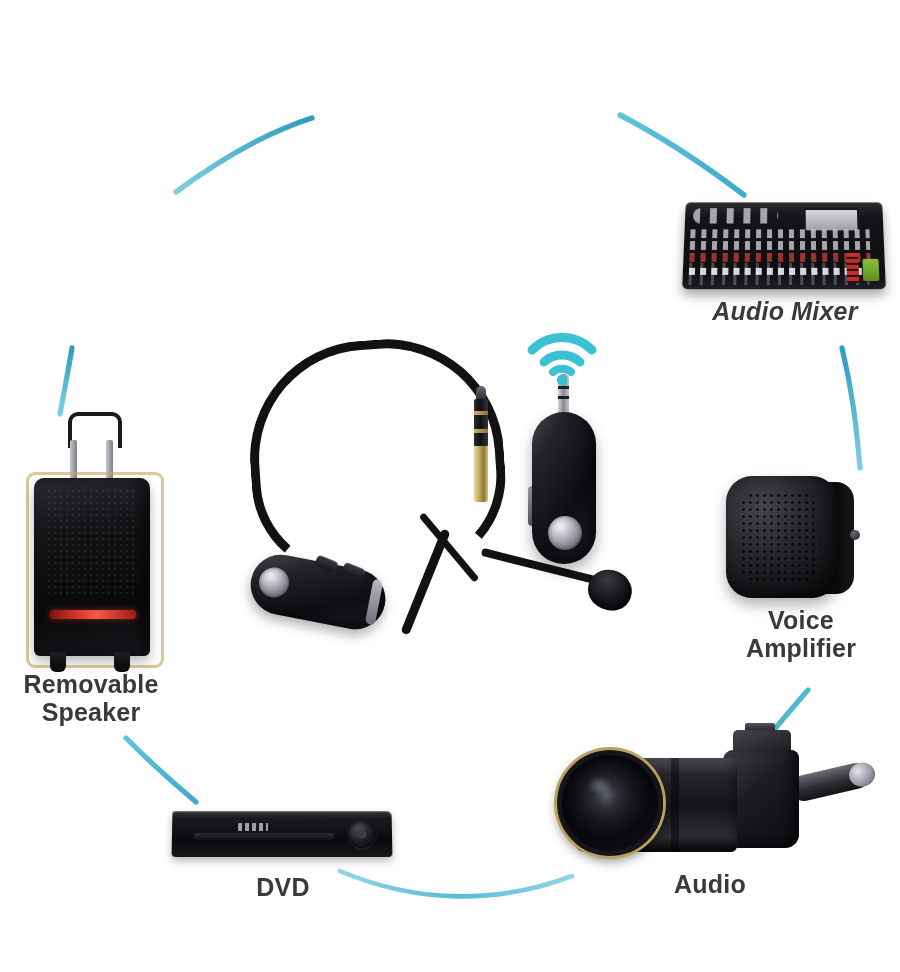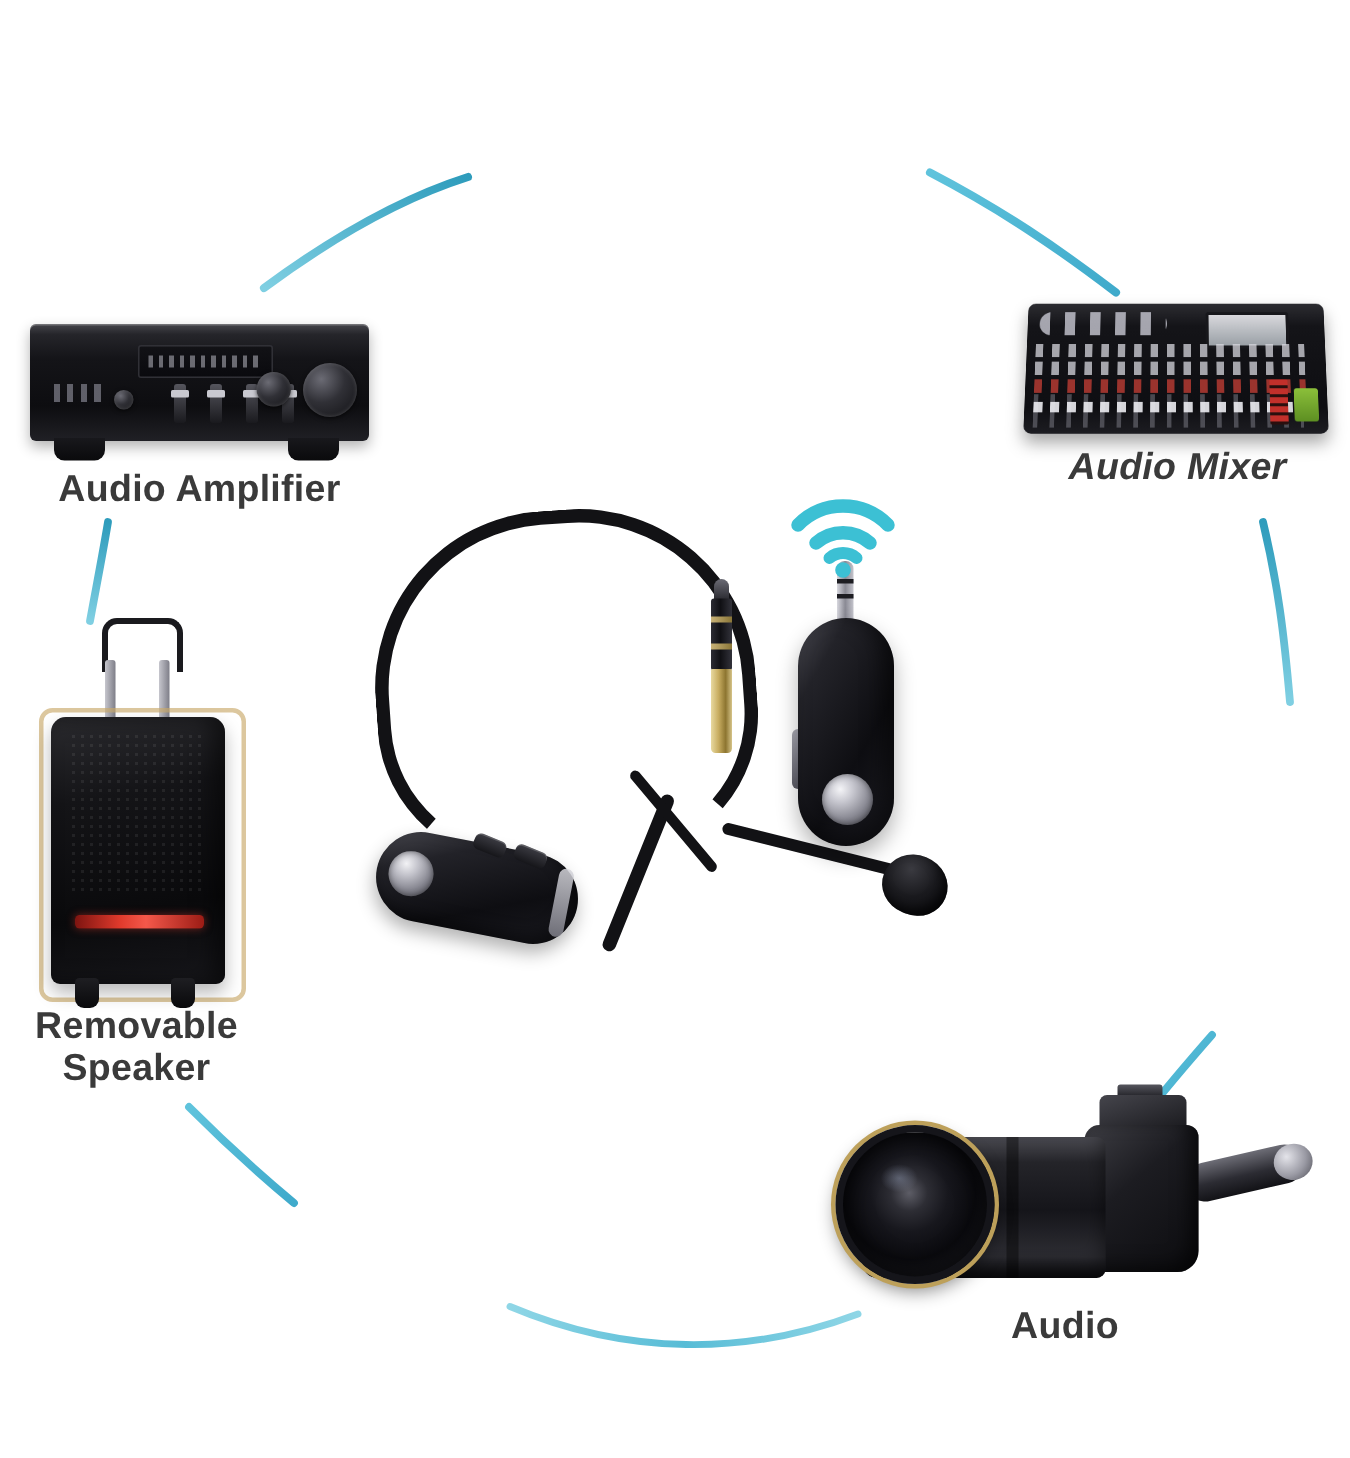--- a/index.html
+++ b/index.html
@@ -509,68 +509,70 @@
     <path d="M808,690 C794,706 780,722 766,740" fill="none" stroke="url(#gB)" stroke-width="5.2" stroke-linecap="round"></path>
 
     <path d="M340,871 C418,904 498,904 572,876" fill="none" stroke="url(#gD)" stroke-width="4.6" stroke-linecap="round"></path>
 
     <path d="M126,738 C148,760 172,782 196,802" fill="none" stroke="url(#gB)" stroke-width="5.2" stroke-linecap="round"></path>
 
     <path d="M72,348 C68,372 64,392 60,414" fill="none" stroke="url(#gC)" stroke-width="5.2" stroke-linecap="round"></path>
   </svg>
 
 
-  <div class="node amp-wrap">
-    <div>
-      <div class="amp-body">
-        <div class="amp-display"></div>
-        <div class="amp-btnrow"></div>
-        <div class="amp-knob sm"></div>
-        <div class="amp-slider" style="left:96px"></div>
-        <div class="amp-slider" style="left:120px"></div>
-        <div class="amp-slider" style="left:144px"></div>
-        <div class="amp-slider" style="left:168px"></div>
-        <div class="amp-knob mid"></div>
-        <div class="amp-knob big"></div>
-      </div>
-      <div class="amp-foot" style="left:22px"></div>
-      <div class="amp-foot" style="left:178px"></div>
-    </div>
-    <div class="node-label amp-label">Audio Amplifier</div>
-  </div>
 
   <div class="node mix-wrap">
     <div>
       <div class="mix-body">
         <div class="mix-knobs"></div>
         <div class="mix-screen"></div>
         <div class="mix-btnbank mix-b1"></div>
         <div class="mix-btnbank mix-b2"></div>
         <div class="mix-btnbank mix-b3"></div>
         <div class="mix-faders"></div>
         <div class="mix-redrow"></div>
         <div class="mix-green"></div>
       </div>
     </div>
     <div class="node-label mix-label">Audio Mixer</div>
   </div>
 
+  <div class="node va-wrap">
+    <div>
+      <div class="va-back"></div>
+      <div class="va-body">
+        <div class="va-grille"></div>
+      </div>
+      <div class="va-knob"></div>
+    </div>
+    <div class="node-label va-label">Voice Amplifier</div>
+  </div>
 
   <div class="node cam-wrap">
     <div>
       <div class="cam-arm"></div>
       <div class="cam-hotshoe"></div>
       <div class="cam-prism"></div>
       <div class="cam-body"></div>
       <div class="cam-lens"></div>
       <div class="cam-glass"></div>
     </div>
     <div class="node-label cam-label">Audio</div>
   </div>
 
+  <div class="node dvd-wrap">
+    <div>
+      <div class="dvd-body">
+        <div class="dvd-logo"></div>
+        <div class="dvd-tray"></div>
+        <div class="dvd-dial"></div>
+      </div>
+    </div>
+    <div class="node-label dvd-label">DVD</div>
+  </div>
 
   <div class="node rs-wrap">
     <div>
       <div class="rs-handle"></div>
       <div class="rs-bar l"></div>
       <div class="rs-bar r"></div>
       <div class="rs-frame"></div>
       <div class="rs-box">
         <div class="rs-grille"></div>
         <div class="rs-red"></div>

